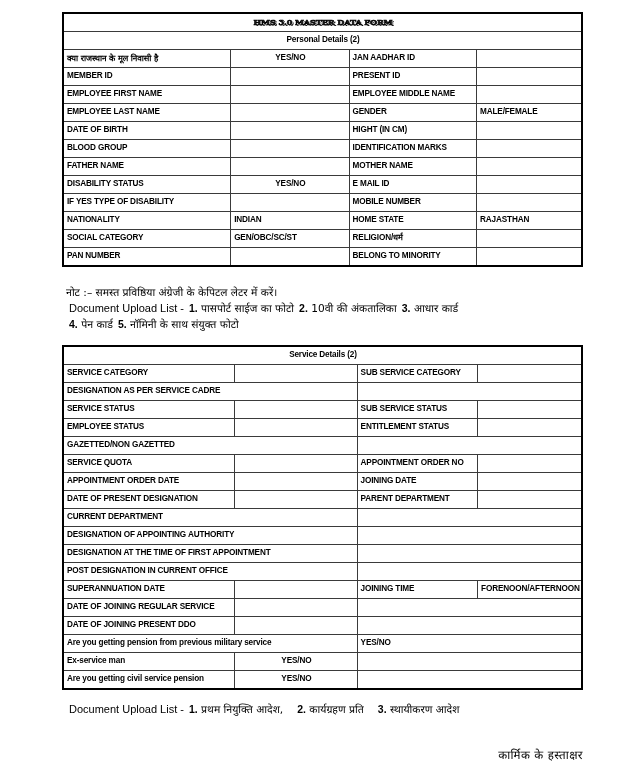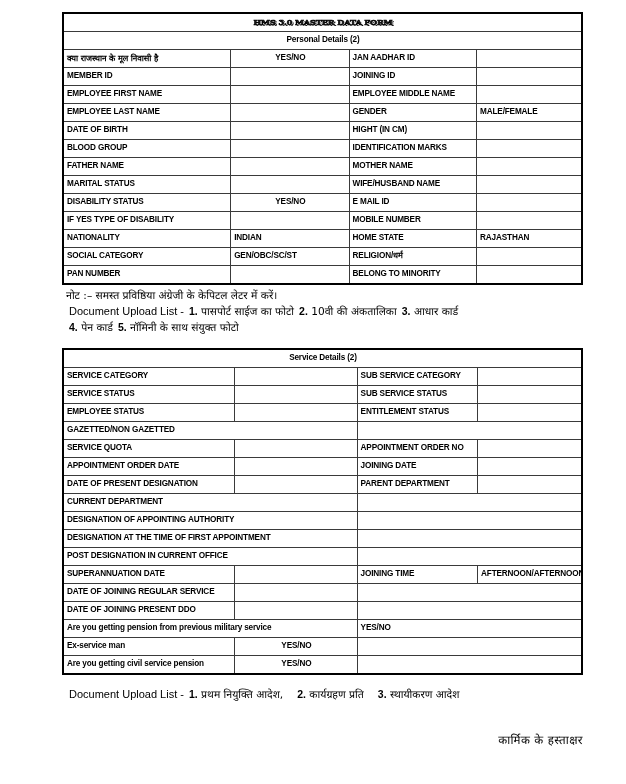--- a/index.html
+++ b/index.html
@@ -79,21 +79,21 @@
     letter-spacing: 0.1px;
   }
   td.mixed {
     font-size: 8.2px;
     font-weight: bold;
   }
 
   
   .note-block {
     width: 521px;
-    padding-top: 3px;
+    padding-top: 18px;
     font-family: "DejaVu Sans", sans-serif;
   }
   .note-line {
     font-size: 10.6px;
     line-height: 1.45;
     padding-left: 4px;
     white-space: nowrap;
   }
   .upload-line {
     font-size: 10.6px;
@@ -156,21 +156,21 @@
 
       <tr>
         <td class="hindi-label">क्या राजस्थान के मूल निवासी है</td>
         <td class="val">YES/NO</td>
         <td>JAN AADHAR ID</td>
         <td class="val"></td>
       </tr>
       <tr>
         <td>MEMBER ID</td>
         <td class="val"></td>
-        <td>JOINING ID</td>
+        <td>PRESENT ID</td>
         <td class="val"></td>
       </tr>
       <tr>
         <td>EMPLOYEE FIRST NAME</td>
         <td class="val"></td>
         <td>EMPLOYEE MIDDLE NAME</td>
         <td class="val"></td>
       </tr>
       <tr>
         <td>EMPLOYEE LAST NAME</td>
@@ -187,26 +187,20 @@
       <tr>
         <td>BLOOD GROUP</td>
         <td class="val"></td>
         <td>IDENTIFICATION MARKS</td>
         <td class="val"></td>
       </tr>
       <tr>
         <td>FATHER NAME</td>
         <td class="val"></td>
         <td>MOTHER NAME</td>
-        <td class="val"></td>
-      </tr>
-      <tr>
-        <td>MARITAL STATUS</td>
-        <td class="val"></td>
-        <td>WIFE/HUSBAND NAME</td>
         <td class="val"></td>
       </tr>
       <tr>
         <td>DISABILITY STATUS</td>
         <td class="val">YES/NO</td>
         <td>E MAIL ID</td>
         <td class="val"></td>
       </tr>
       <tr>
         <td>IF YES TYPE OF DISABILITY</td>
@@ -264,20 +258,24 @@
         <td class="section-cell" colspan="4">Service Details (2)</td>
       </tr>
 
       <tr>
         <td>SERVICE CATEGORY</td>
         <td class="val"></td>
         <td>SUB SERVICE CATEGORY</td>
         <td class="val"></td>
       </tr>
       <tr>
+        <td colspan="2">DESIGNATION AS PER SERVICE CADRE</td>
+        <td colspan="2" class="val"></td>
+      </tr>
+      <tr>
         <td>SERVICE STATUS</td>
         <td class="val"></td>
         <td>SUB SERVICE STATUS</td>
         <td class="val"></td>
       </tr>
       <tr>
         <td>EMPLOYEE STATUS</td>
         <td class="val"></td>
         <td>ENTITLEMENT STATUS</td>
         <td class="val"></td>
@@ -317,21 +315,21 @@
         <td colspan="2" class="val"></td>
       </tr>
       <tr>
         <td colspan="2">POST DESIGNATION IN CURRENT OFFICE</td>
         <td colspan="2" class="val"></td>
       </tr>
       <tr>
         <td>SUPERANNUATION DATE</td>
         <td class="val"></td>
         <td>JOINING TIME</td>
-        <td class="val-left">AFTERNOON/AFTERNOON</td>
+        <td class="val-left">FORENOON/AFTERNOON</td>
       </tr>
       <tr>
         <td>DATE OF JOINING REGULAR SERVICE</td>
         <td class="val"></td>
         <td colspan="2" class="val"></td>
       </tr>
       <tr>
         <td>DATE OF JOINING PRESENT DDO</td>
         <td class="val"></td>
         <td colspan="2" class="val"></td>

